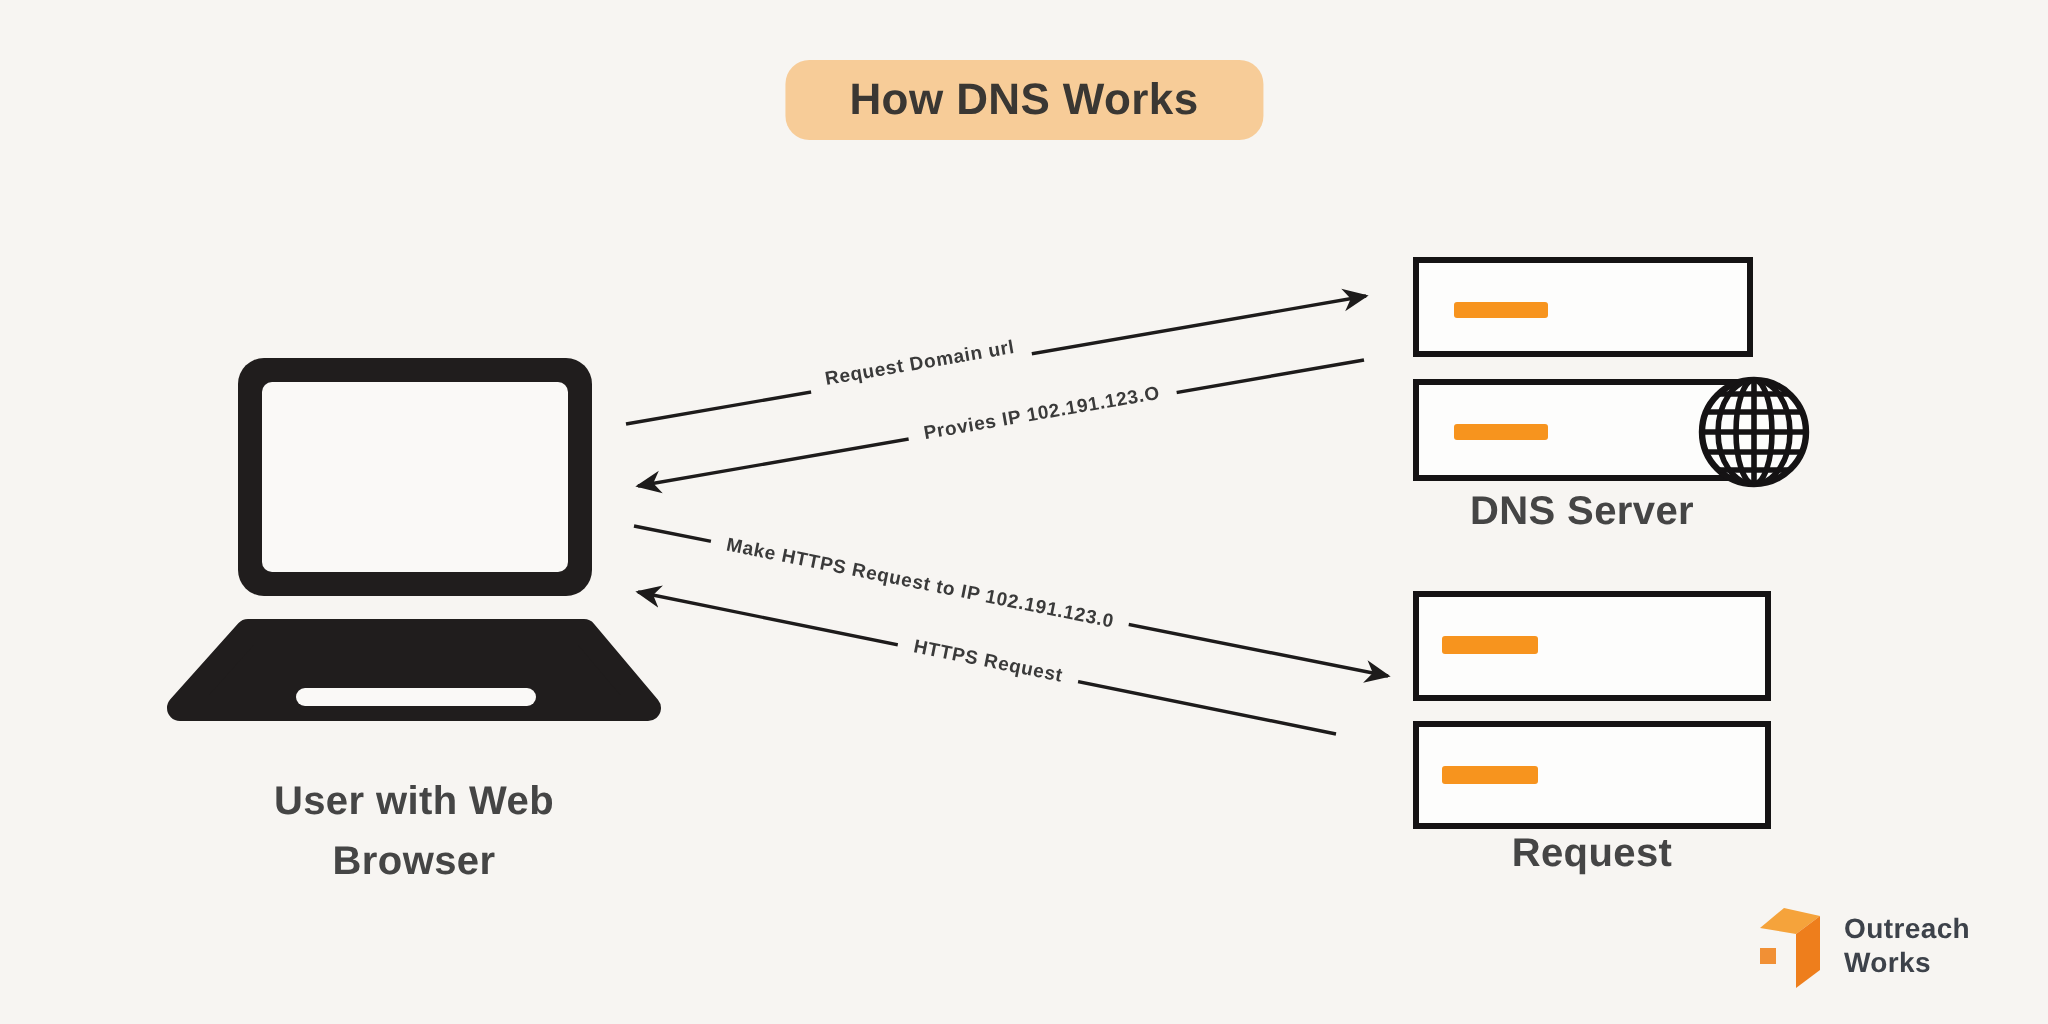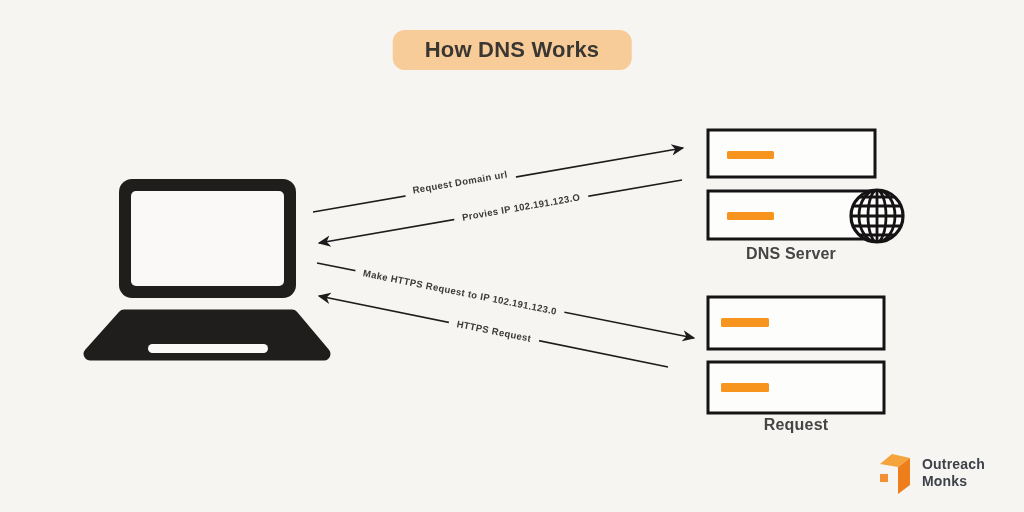--- a/index.html
+++ b/index.html
@@ -17,21 +17,21 @@
   .arrow-label {
     position:absolute; background:#f7f5f2; color:#3a3a3a;
     font-size:9.5px; font-weight:700; letter-spacing:.35px;
     padding:1px 8px; white-space:nowrap;
   }
   .a1 { left:460px; top:182px; transform:translate(-50%,-50%) rotate(-9.7deg); }
   .a2 { left:521px; top:207px; transform:translate(-50%,-50%) rotate(-9.8deg); }
   .a3 { left:460px; top:292px; transform:translate(-50%,-50%) rotate(11.3deg); }
   .a4 { left:494px; top:331px; transform:translate(-50%,-50%) rotate(11.4deg); }
   .node-label {
-    position:absolute; color:#454545; font-weight:700; font-size:16px;
+    position:absolute; color:#454545; font-weight:700; font-size:20px;
     text-align:center; letter-spacing:.2px;
   }
   .user-label   { left:122px; top:386px; width:170px; line-height:30px; }
   .dns-label    { left:706px; top:245px; width:170px; }
   .server-label { left:708px; top:416px; width:176px; }
   .logo { position:absolute; left:877px; top:452px; display:flex; align-items:center; gap:9px; }
   .logo-text { color:#3d424a; font-weight:700; font-size:14px; line-height:17px; letter-spacing:.2px; }
   .logo-icon svg { display:block; }
 </style>
 </head>
@@ -91,30 +91,31 @@
       <line x1="317" y1="263" x2="694" y2="338" marker-end="url(#ah)"></line>
       <line x1="668" y1="367" x2="319" y2="296" marker-end="url(#ah)"></line>
     </g>
   </svg>
 
   <div class="arrow-label a1">Request Domain url</div>
   <div class="arrow-label a2">Provies IP 102.191.123.O</div>
   <div class="arrow-label a3">Make HTTPS Request to IP 102.191.123.0</div>
   <div class="arrow-label a4">HTTPS Request</div>
 
+  <div class="node-label user-label">User with Web Browser</div>
   <div class="node-label dns-label">DNS Server</div>
   <div class="node-label server-label">Request</div>
 
   <div class="logo">
     <span class="logo-icon">
       <svg width="36" height="42" viewBox="0 0 36 42">
         <path d="M3,12 L15,2 L33,6 L21,15 Z" fill="#f5a33b"></path>
         <path d="M21,15 L33,6 L33,33 L21,42 Z" fill="#ee7e1c"></path>
         <rect x="3" y="22" width="8" height="8" fill="#f19035"></rect>
       </svg>
     </span>
     <span class="logo-text">
       <div>Outreach</div>
-      <div>Monks</div>
+      <div>Works</div>
     </span>
   </div>
 
 </div>
 
 </body></html>

